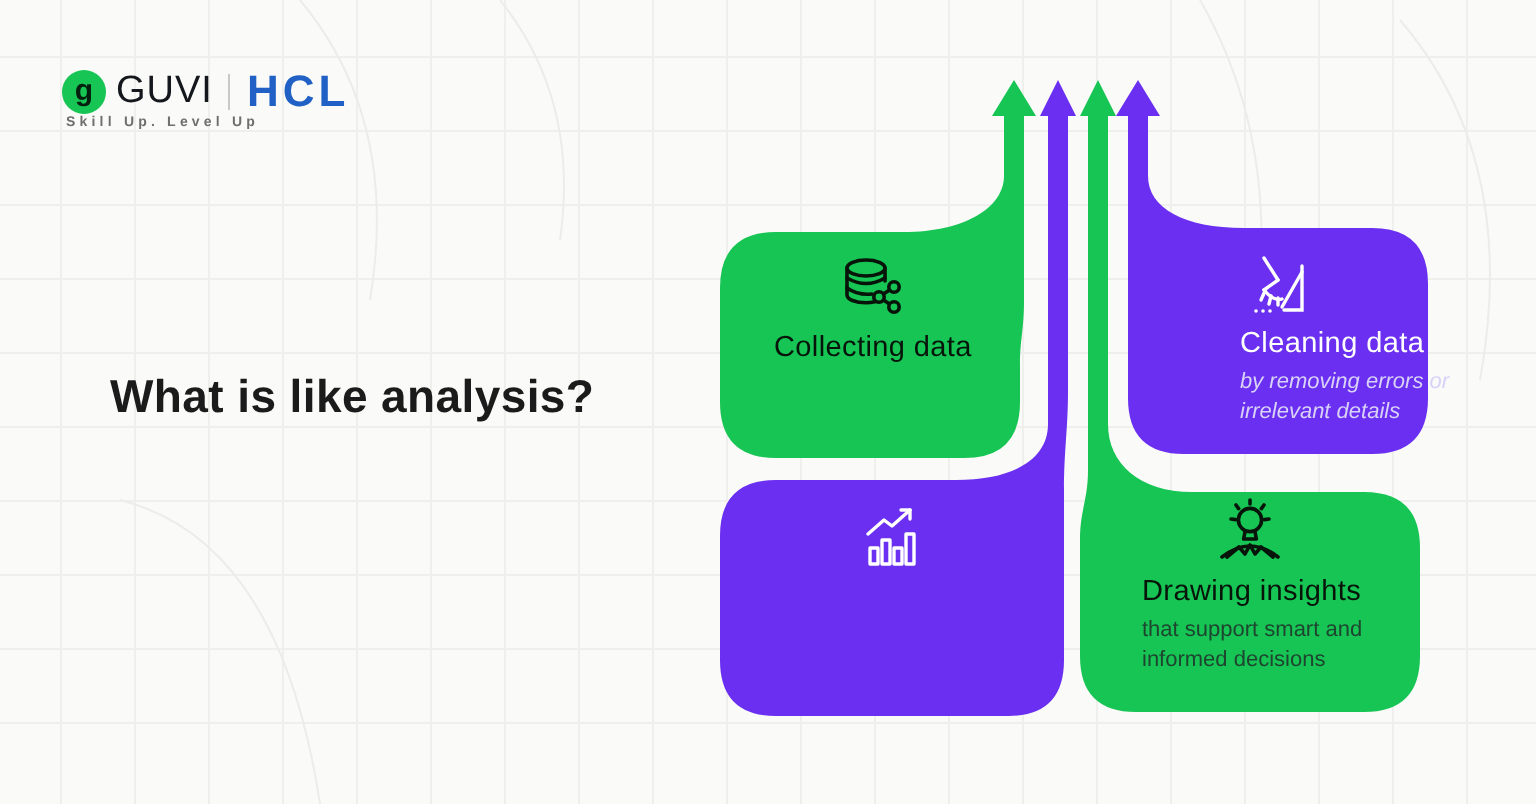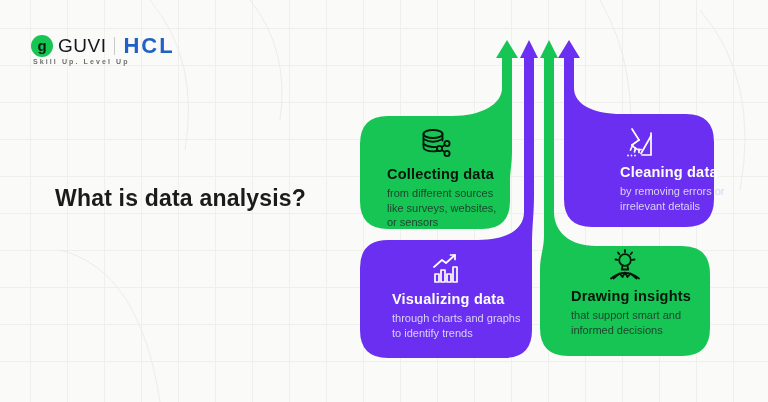--- a/index.html
+++ b/index.html
@@ -27,26 +27,26 @@
   
   .headline{position:absolute;left:55px;top:185px;margin:0;font-size:23px;font-weight:700;color:#1B1B1B;letter-spacing:.2px;}
 
   
   .flow{position:absolute;left:0;top:0;}
   .shape-green{fill:var(--green,#16C553);}
   .shape-purple{fill:var(--purple,#6A2FF0);}
 
   
   .card-content{position:absolute;}
-  .card-content h2{margin:0;font-size:14.5px;font-weight:700;letter-spacing:.2px;}
+  .card-content h2{margin:0;font-size:14.5px;font-weight:400;letter-spacing:.2px;}
   .card-content p{margin:4px 0 0 0;font-size:11px;line-height:1.32;}
   .on-green h2{color:#06140A;}
   .on-green p{color:#1E4530;}
   .on-purple h2{color:#FFFFFF;}
-  .on-purple p{color:#D9D2F8;}
+  .on-purple p{color:#D9D2F8;font-style:italic;}
   .card-icon{position:absolute;}
   .card-icon svg{display:block;}
 </style>
 </head>
 <body>
 
 <div class="stage">
 
   <svg class="bg-curves" width="768" height="402" viewBox="0 0 768 402">
     <g fill="none" stroke="#ECECE8" stroke-width="1">
@@ -61,21 +61,21 @@
   <header class="logo">
     <div class="guvi-mark">
       <span>g</span>
     </div>
     <span class="guvi-text">GUVI</span>
     <span class="logo-divider"></span>
     <span class="hcl-text">HCL</span>
   </header>
   <div class="tagline">Skill Up. Level Up</div>
 
-  <h1 class="headline">What is data analysis?</h1>
+  <h1 class="headline">What is like analysis?</h1>
 
   <svg class="flow" width="768" height="402" viewBox="0 0 768 402">
 
     <path class="shape-green" d="M 360,144 Q 360,116 388,116 L 452,116 C 482,116 502,104 502,88 L 502,58 L 496,58 L 507,40 L 518,58 L 512,58
          L 512,150 C 512,165 510,170 510,182 L 510,201 Q 510,229 482,229 L 388,229 Q 360,229 360,201 Z"></path>
 
     <path class="shape-purple" d="M 529,40 L 538,58 L 534,58 L 534,195 C 534,215 532,225 532,245 L 532,330 Q 532,358 504,358 L 388,358
          Q 360,358 360,330 L 360,268 Q 360,240 388,240 L 478,240 C 506,240 524,230 524,212 L 524,58 L 520,58 Z"></path>
 
     <path class="shape-green" d="M 549,40 L 558,58 L 554,58 L 554,212 C 554,232 570,246 596,246 L 682,246 Q 710,246 710,274 L 710,328
@@ -94,21 +94,20 @@
       <path d="M 5.5,17 Q 11,20.8 18,20"></path>
       <line x1="21.5" y1="21.5" x2="29" y2="16.5"></line>
       <line x1="21.5" y1="21.5" x2="29" y2="26.5"></line>
       <circle cx="21.5" cy="21.5" r="2.6" fill="#16C553"></circle>
       <circle cx="29" cy="16.5" r="2.6" fill="#16C553"></circle>
       <circle cx="29" cy="26.5" r="2.6" fill="#16C553"></circle>
     </svg>
   </div>
   <div class="card-content on-green" style="left:387px;top:166px;width:122px;">
     <h2>Collecting data</h2>
-    <p>from different sources like surveys, websites, or sensors</p>
   </div>
 
   <div class="card-icon" style="left:620px;top:125px;">
     <svg width="36" height="36" viewBox="0 0 36 36" fill="none" stroke="#FFFFFF" stroke-width="1.7" stroke-linecap="round">
       <line x1="12" y1="4" x2="19" y2="15"></line>
       <path d="M 19,15 L 12,20"></path>
       <path d="M 12,20 Q 17,26 21,24.5"></path>
       <line x1="12.5" y1="20.5" x2="10.5" y2="25"></line>
       <line x1="15.5" y1="23" x2="14.5" y2="27"></line>
       <line x1="19" y1="24" x2="19" y2="27.5"></line>
@@ -127,24 +126,20 @@
   <div class="card-icon" style="left:429px;top:252px;">
     <svg width="34" height="34" viewBox="0 0 34 34" fill="none" stroke="#FFFFFF" stroke-width="1.7" stroke-linecap="round" stroke-linejoin="round">
       <path d="M 5,15 L 13,8 L 17,11 L 26,3"></path>
       <path d="M 21.5,3 L 26,3 L 26,7.5"></path>
       <rect x="6" y="22" width="4" height="8"></rect>
       <rect x="12" y="18" width="4" height="12"></rect>
       <rect x="18" y="22" width="4" height="8"></rect>
       <rect x="24" y="15" width="4" height="15"></rect>
     </svg>
   </div>
-  <div class="card-content on-purple" style="left:392px;top:291px;width:136px;">
-    <h2>Visualizing data</h2>
-    <p>through charts and graphs to identify trends</p>
-  </div>
 
   <div class="card-icon" style="left:605px;top:247px;">
     <svg width="40" height="40" viewBox="0 0 40 40" fill="none" stroke="#06140A" stroke-width="1.8" stroke-linecap="round" stroke-linejoin="round">
       <circle cx="20" cy="13" r="5.8"></circle>
       <path d="M 17.5,19 L 16.8,22.5 L 23.2,22.5 L 22.5,19"></path>
       <line x1="20" y1="3" x2="20" y2="5"></line>
       <line x1="13" y1="5.5" x2="14.3" y2="7.3"></line>
       <line x1="27" y1="5.5" x2="25.7" y2="7.3"></line>
       <line x1="10.5" y1="12.5" x2="12.8" y2="12.8"></line>
       <line x1="29.5" y1="12.5" x2="27.2" y2="12.8"></line>

